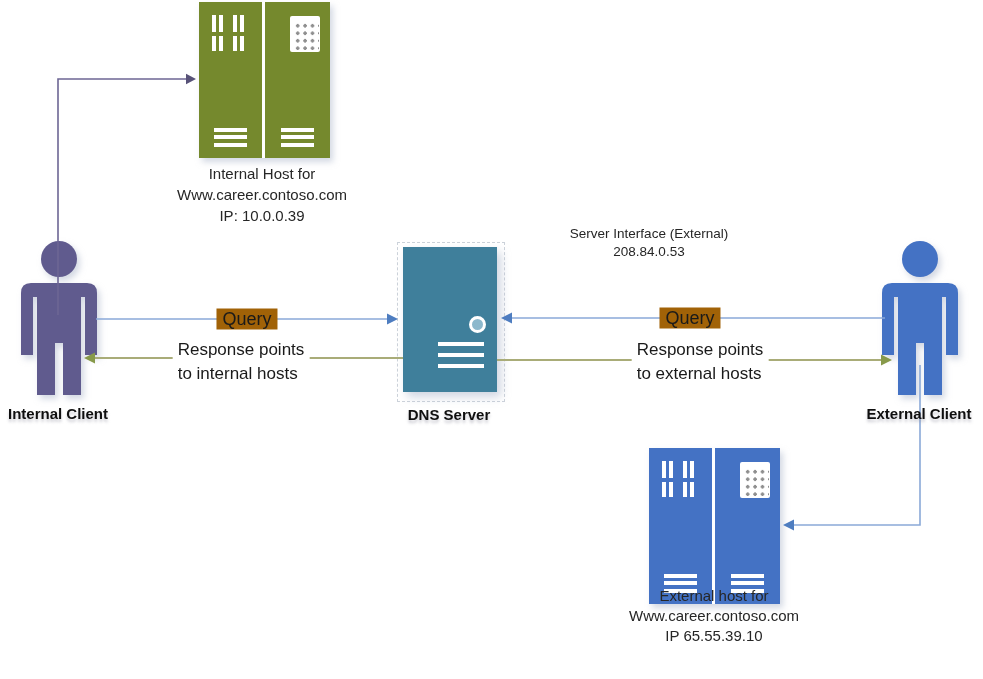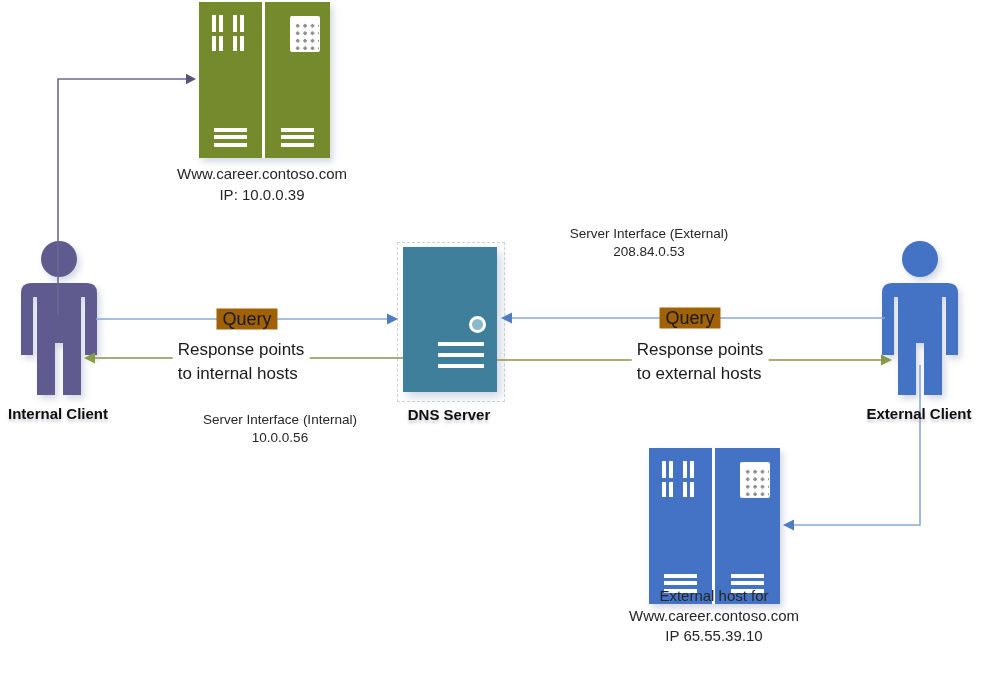--- a/index.html
+++ b/index.html
@@ -99,20 +99,21 @@
 
   <div class="rack green abs icon-layer" style="left:199px; top:2px;">
     <div class="slots r1"></div>
     <div class="slots r2"></div>
     <div class="dotpad"></div>
     <div class="blines l"></div>
     <div class="blines r"></div>
     <div class="divider"></div>
   </div>
   <div class="cap center-x" style="left:262px; top:163px;">
+    <div>Internal Host for</div>
     <div>Www.career.contoso.com</div>
     <div>IP: 10.0.0.39</div>
   </div>
 
   <svg class="person purple icon-layer" style="left:7px; top:239px;" viewBox="0 0 104 158">
     <circle class="fig" cx="52" cy="20" r="18"></circle>
     <path class="fig" d="M14,116 L14,54 Q14,44 24,44 L80,44 Q90,44 90,54 L90,116 L78,116 L78,58 L74,58 L74,156 L56,156 L56,104 L48,104 L48,156 L30,156 L30,58 L26,58 L26,116 Z"></path>
   </svg>
   <div class="cap bold center-x" style="left:58px; top:403px;text-align:right;">Internal Client</div>
 
@@ -151,18 +152,14 @@
   <div class="query-label" style="left:690px; top:318px;">Query</div>
   <div class="resp-label" style="left:700px; top:338px;">
     <div>Response points</div>
     <div>to external hosts</div>
   </div>
 
   <div class="iface-label" style="left:649px; top:225px;">
     <div>Server Interface (External)</div>
     <div>208.84.0.53</div>
   </div>
-  <div class="iface-label" style="left:280px; top:411px;">
-    <div>Server Interface (Internal)</div>
-    <div>10.0.0.56</div>
-  </div>
 
 </div>
 
 </body></html>

